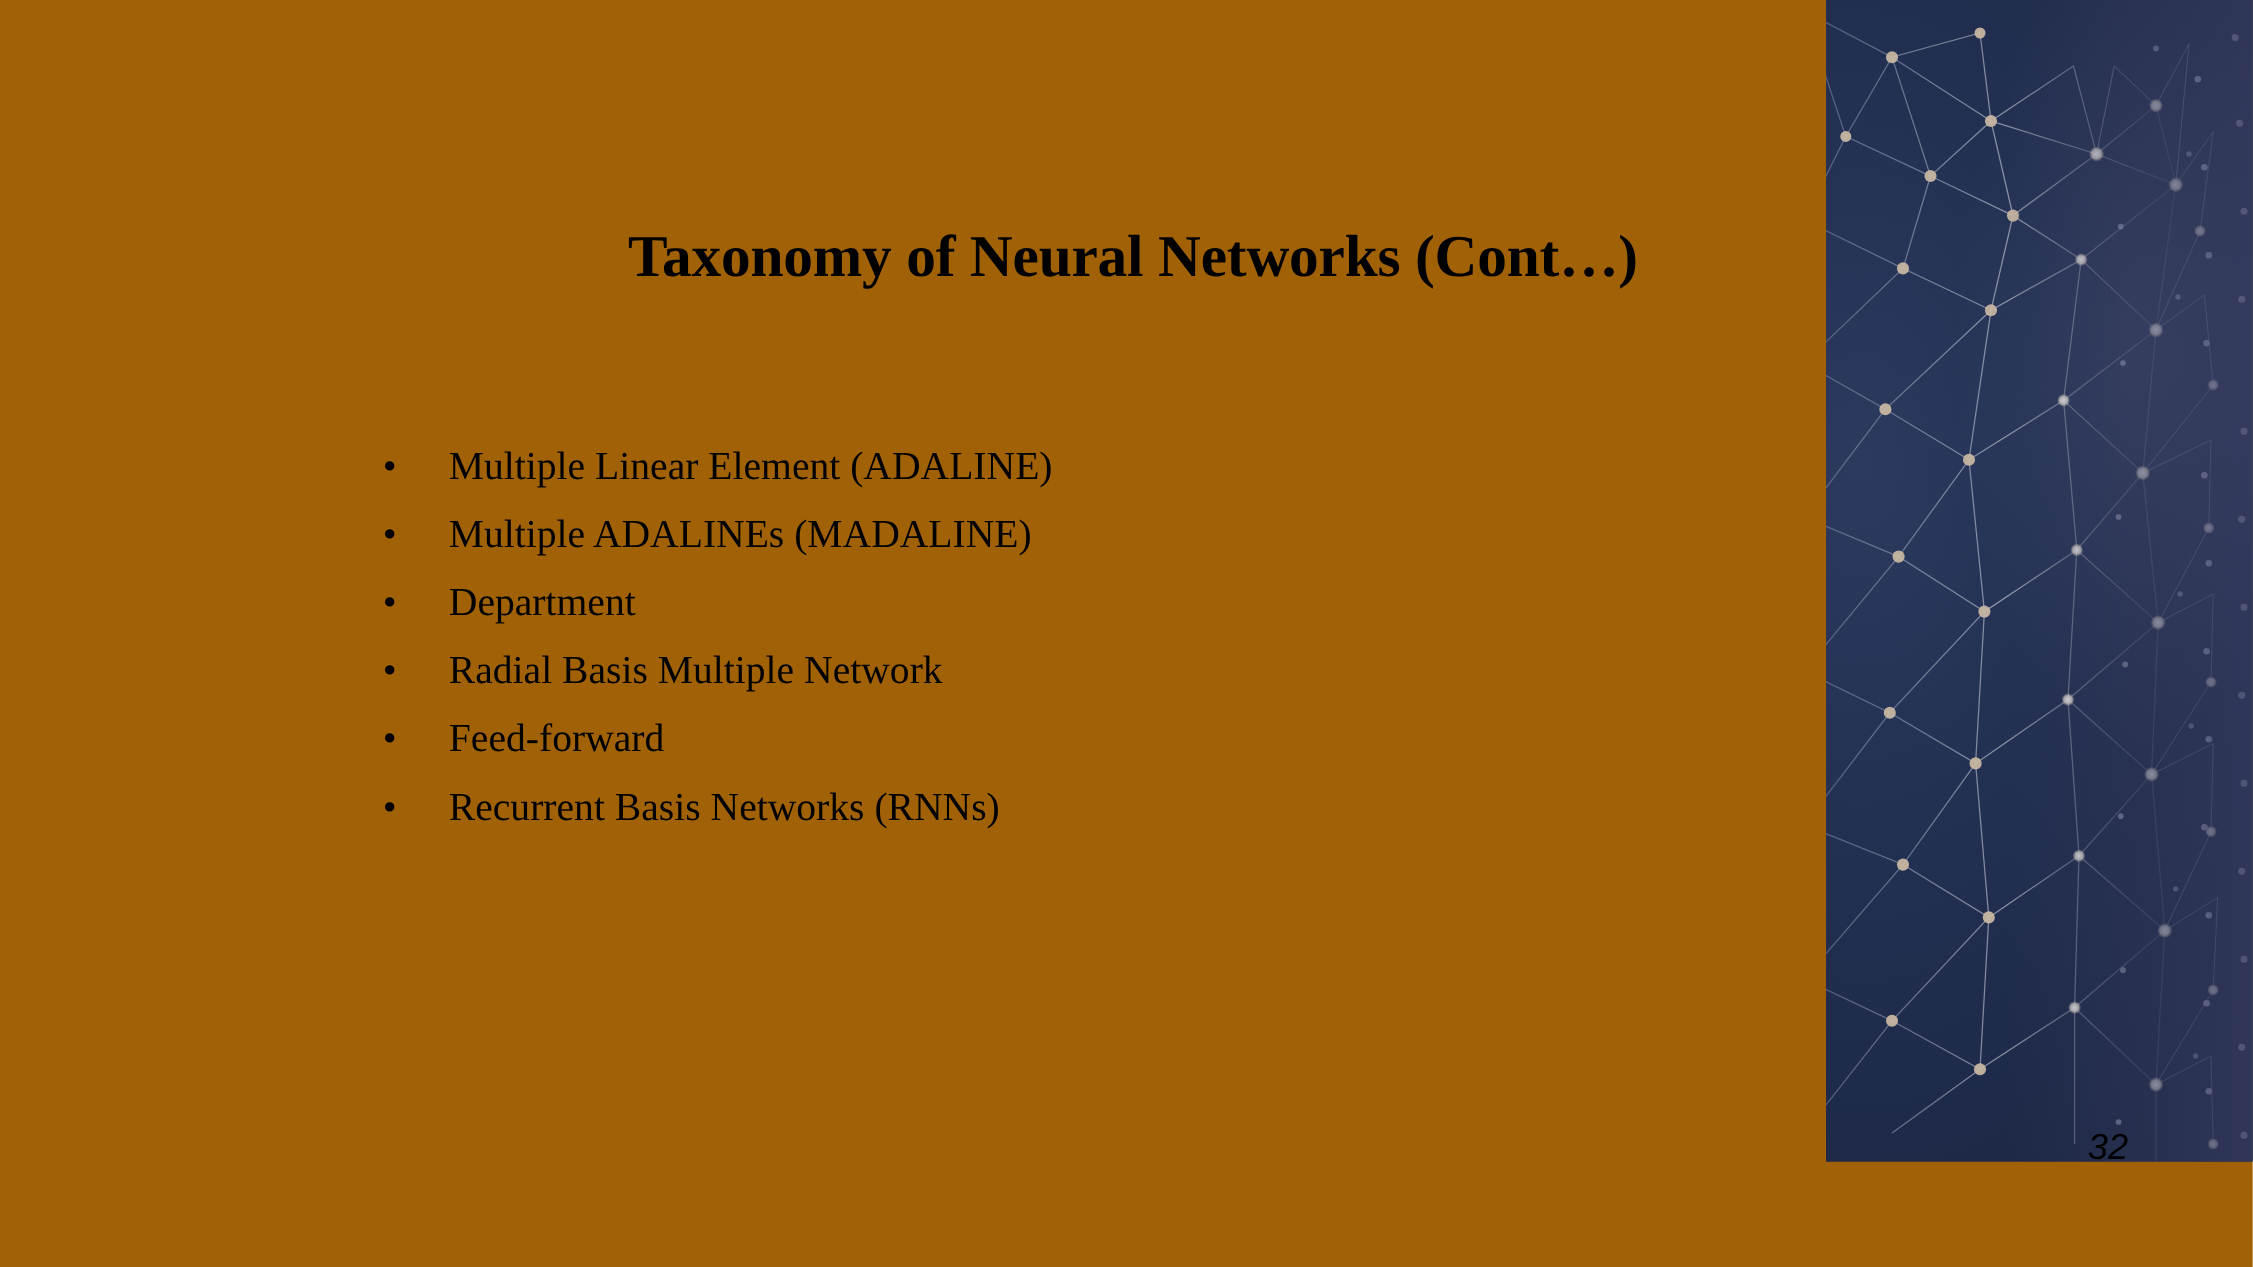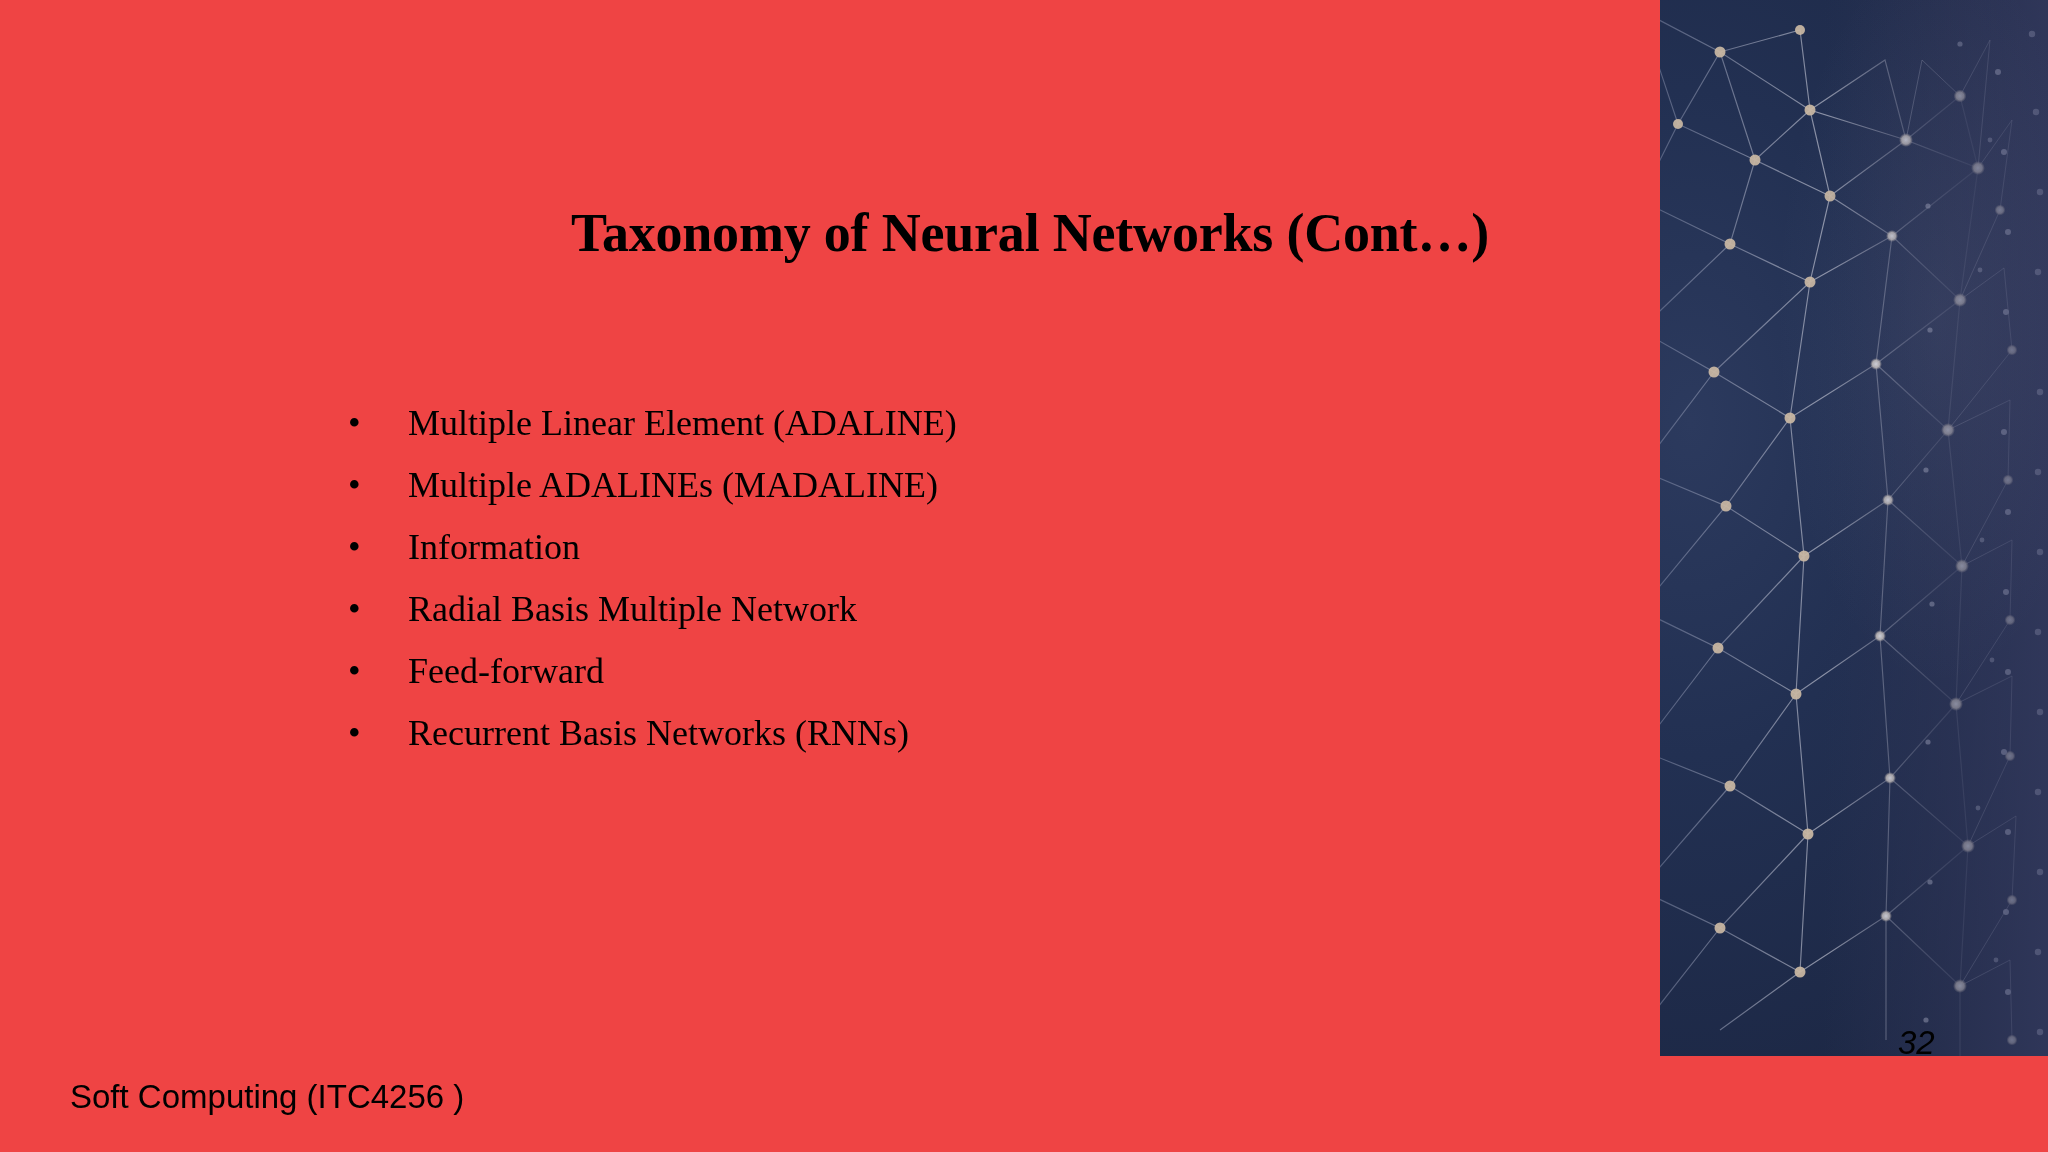--- a/index.html
+++ b/index.html
@@ -5,21 +5,21 @@
 <style>
   html, body {
     margin: 0;
     padding: 0;
     background: #ffffff;
   }
   #slide {
     position: relative;
     width: 2048px;
     height: 1152px;
-    background: #ef4444;
+    background: #a16207;
     overflow: hidden;
     font-family: "Liberation Sans", sans-serif;
   }
 
   
   #network-image {
     position: absolute;
     left: 1660px;
     top: 0px;
     width: 388px;
@@ -260,32 +260,31 @@
     <li>
       <span class="bullet-marker">•</span>
       <span class="bullet-text">Multiple Linear Element (ADALINE)</span>
     </li>
     <li>
       <span class="bullet-marker">•</span>
       <span class="bullet-text">Multiple ADALINEs (MADALINE)</span>
     </li>
     <li>
       <span class="bullet-marker">•</span>
-      <span class="bullet-text">Information</span>
+      <span class="bullet-text">Department</span>
     </li>
     <li>
       <span class="bullet-marker">•</span>
       <span class="bullet-text">Radial Basis Multiple Network</span>
     </li>
     <li>
       <span class="bullet-marker">•</span>
       <span class="bullet-text">Feed-forward</span>
     </li>
     <li>
       <span class="bullet-marker">•</span>
       <span class="bullet-text">Recurrent Basis Networks (RNNs)</span>
     </li>
   </ul>
 
-  <div class="footer-text" id="footer-left">Soft Computing (ITC4256 )</div>
   <div class="footer-text" id="footer-page">32</div>
 
 </div>
 
 </body></html>

